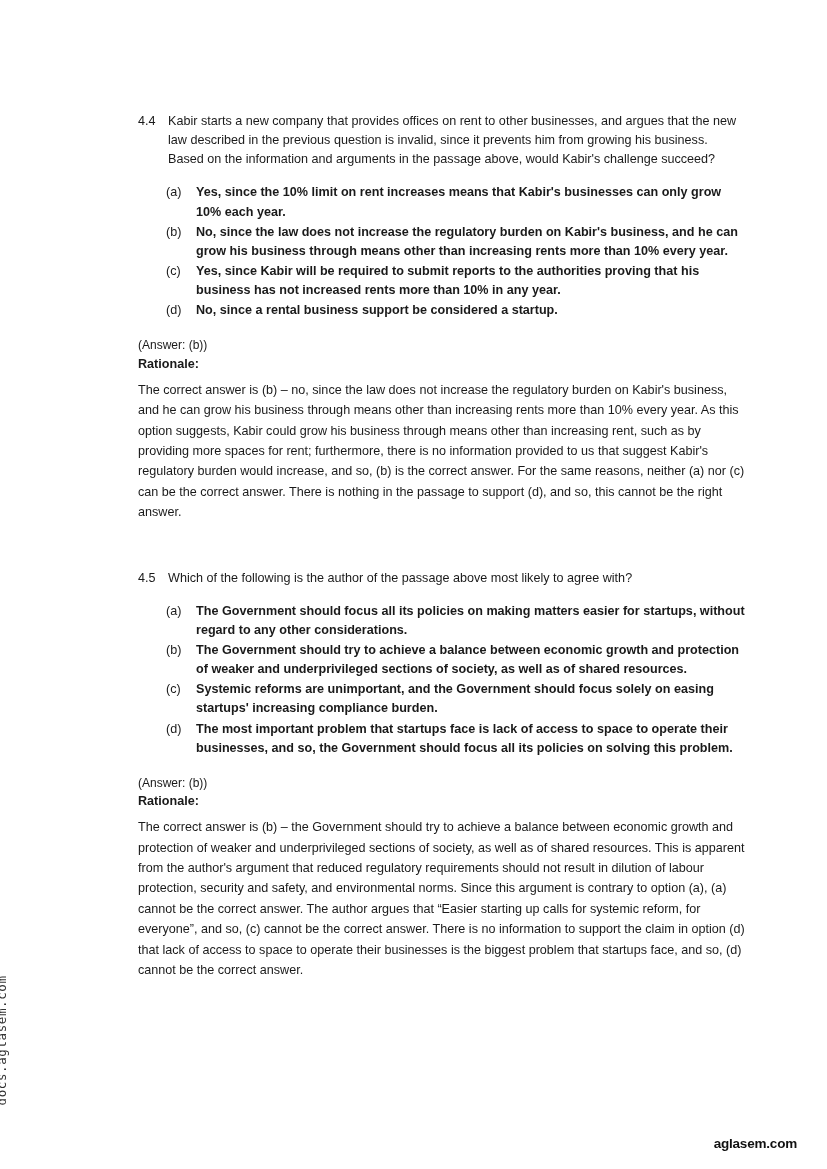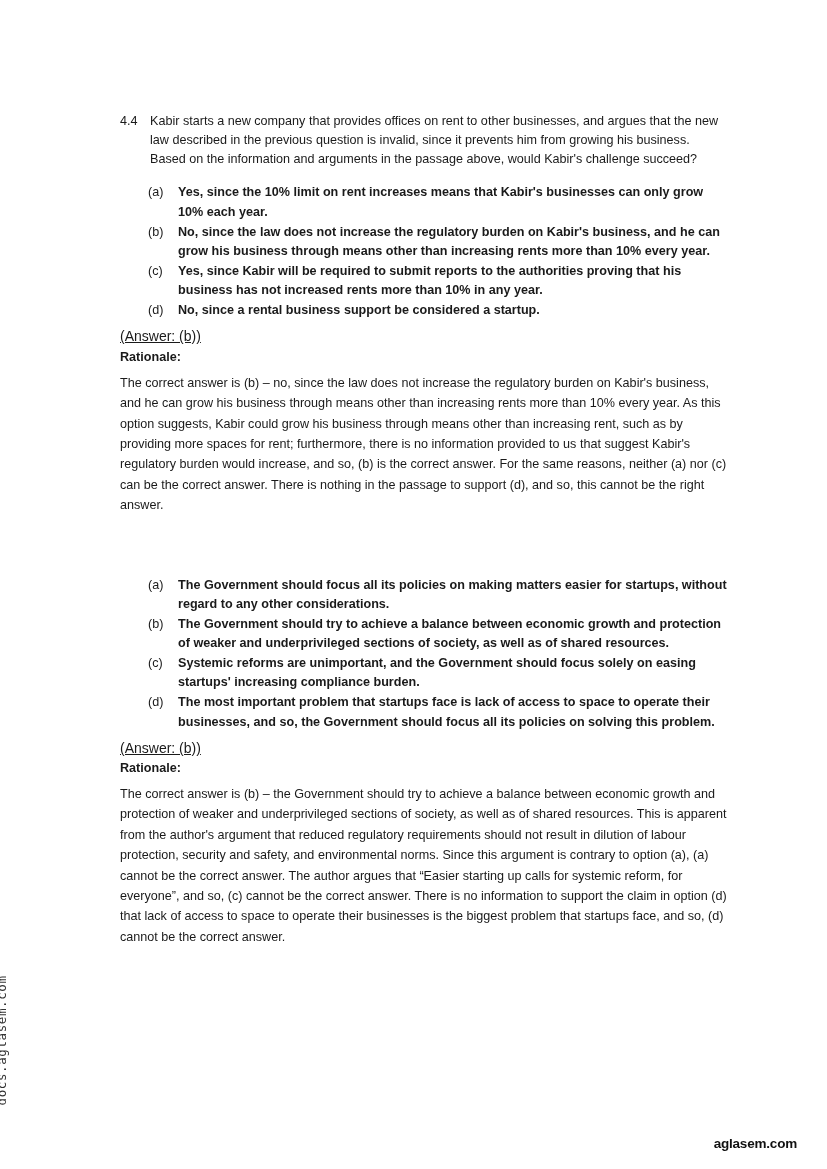--- a/index.html
+++ b/index.html
@@ -46,21 +46,21 @@
     font-family: "Liberation Sans", sans-serif;
     font-weight: bold;
     font-size: 13.5px;
     letter-spacing: -0.2px;
     color: #111111;
   }
 
   
   .content {
     position: absolute;
-    left: 120px;
+    left: 138px;
     top: 112px;
     width: 608px;
   }
 
   .q-block {
     margin-bottom: 0;
   }
 
   
   .question {
@@ -94,24 +94,23 @@
   .option .opt-label {
     flex: 0 0 30px;
     white-space: nowrap;
   }
   .option .opt-text {
     flex: 1 1 auto;
     font-weight: bold;
   }
 
   .answer {
-    margin-top: 6px;
-    font-size: 14px;
-    line-height: 1.52;
-    text-decoration: underline;
+    margin-top: 16px;
+    font-size: 12px;
+    line-height: 1.52;
   }
 
   .rationale-heading {
     font-size: 12.6px;
     font-weight: bold;
     line-height: 1.52;
   }
 
   .rationale-body {
     margin-top: 6px;
@@ -160,20 +159,24 @@
 
       <div class="answer">(Answer: (b))</div>
 
       <div class="rationale-heading">Rationale:</div>
       <div class="rationale-body">The correct answer is (b) – no, since the law does not increase the regulatory burden on Kabir's business, and he can grow his business through means other than increasing rents more than 10% every year. As this option suggests, Kabir could grow his business through means other than increasing rent, such as by providing more spaces for rent; furthermore, there is no information provided to us that suggest Kabir's regulatory burden would increase, and so, (b) is the correct answer. For the same reasons, neither (a) nor (c) can be the correct answer. There is nothing in the passage to support (d), and so, this cannot be the right answer.</div>
     </div>
 
     <div class="gap-between-questions"></div>
 
     <div class="q-block">
+      <div class="question">
+        <span class="q-num">4.5</span>
+        <span class="q-text">Which of the following is the author of the passage above most likely to agree with?</span>
+      </div>
 
       <div class="options">
         <div class="option">
           <span class="opt-label">(a)</span>
           <span class="opt-text">The Government should focus all its policies on making matters easier for startups, without regard to any other considerations.</span>
         </div>
         <div class="option">
           <span class="opt-label">(b)</span>
           <span class="opt-text">The Government should try to achieve a balance between economic growth and protection of weaker and underprivileged sections of society, as well as of shared resources.</span>
         </div>

